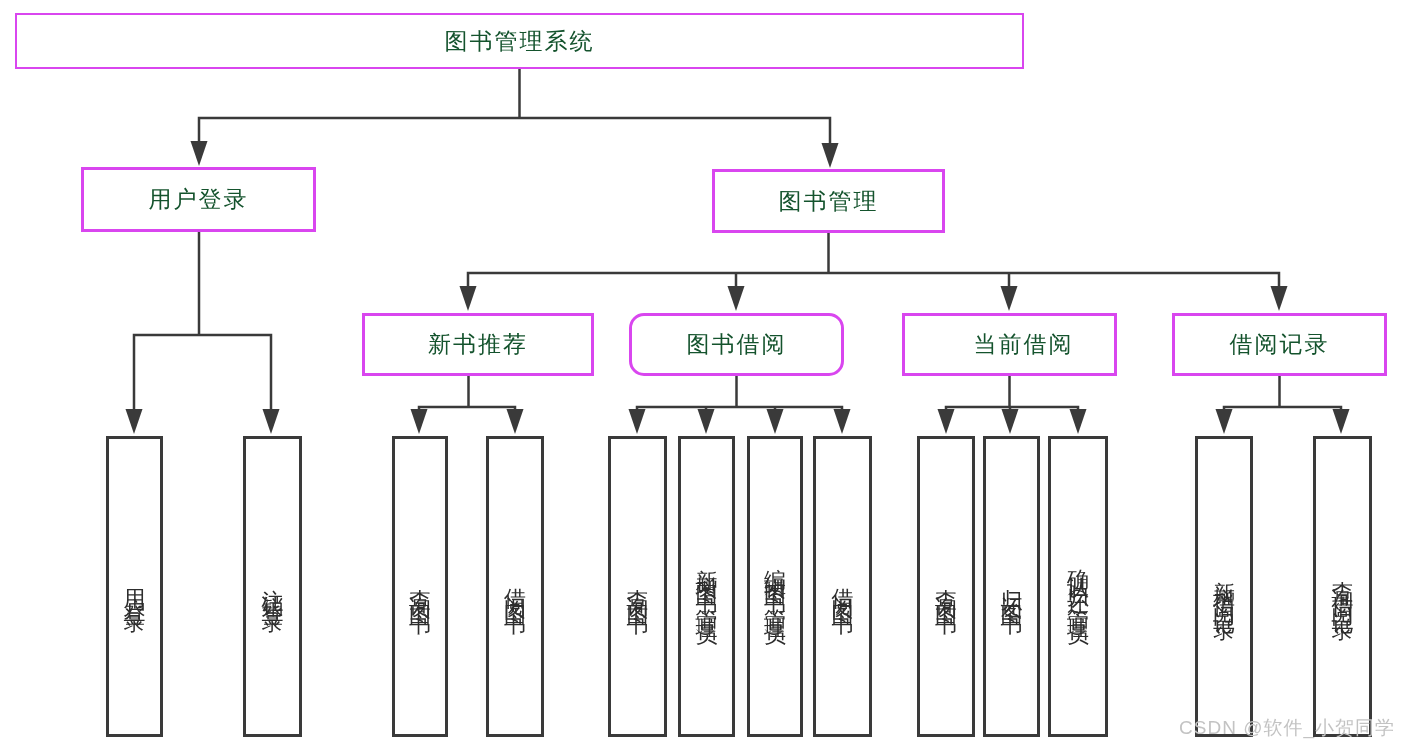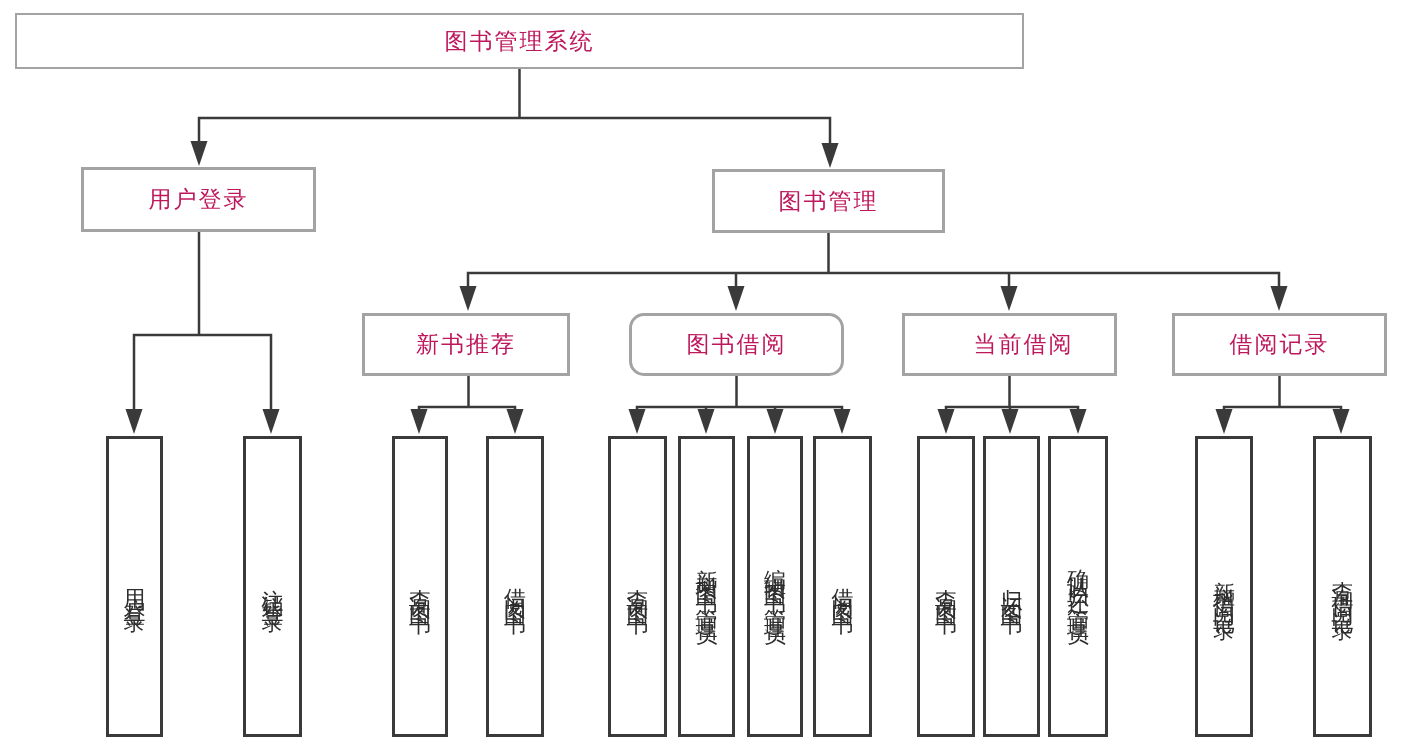--- a/index.html
+++ b/index.html
@@ -19,28 +19,28 @@
     position: absolute;
     left: 0;
     top: 0;
     width: 1405px;
     height: 747px;
     z-index: 1;
   }
   .hnode {
     position: absolute;
     background: #ffffff;
-    border: 3px solid #a3a3a3;
+    border: 3px solid #d946ef;
     box-sizing: border-box;
     display: flex;
     align-items: center;
     justify-content: center;
     font-size: 23px;
     letter-spacing: 2px;
-    color: #be185d;
+    color: #14532d;
     z-index: 2;
     white-space: nowrap;
   }
   .vnode {
     position: absolute;
     top: 436px;
     height: 301px;
     background: #ffffff;
     border: 3px solid #3a3a3a;
     box-sizing: border-box;
@@ -123,21 +123,21 @@
       <polygon points="1215.5,409 1232.5,409 1224,434"></polygon>
       <polygon points="1332.5,409 1349.5,409 1341,434"></polygon>
     </g>
   </svg>
 
   <div class="hnode" style="left:15px; top:13px; width:1009px; height:56px; border-width:2.5px;">图书管理系统</div>
 
   <div class="hnode" style="left:81px; top:167px; width:235px; height:65px;">用户登录</div>
   <div class="hnode" style="left:712px; top:169px; width:233px; height:64px;">图书管理</div>
 
-  <div class="hnode" style="left:362px; top:313px; width:208px; height:63px;">新书推荐</div>
+  <div class="hnode" style="left:362px; top:313px; width:232px; height:63px;">新书推荐</div>
   <div class="hnode" style="left:629px; top:313px; width:215px; height:63px;border-radius:15px;">图书借阅</div>
   <div class="hnode" style="left:902px; top:313px; width:215px; height:63px;padding-left:28px;">当前借阅</div>
   <div class="hnode" style="left:1172px; top:313px; width:215px; height:63px;">借阅记录</div>
 
   <div class="vnode" style="left:106px; width:57px;">
     <span>用户登录</span>
   </div>
   <div class="vnode" style="left:243px; width:59px;">
     <span>注销登录</span>
   </div>
@@ -172,14 +172,15 @@
     <span>确认归还（管理员）</span>
   </div>
 
   <div class="vnode" style="left:1195px; width:58px;">
     <span>新增借阅记录</span>
   </div>
   <div class="vnode" style="left:1313px; width:59px;">
     <span>查询借阅记录</span>
   </div>
 
+  <div class="watermark">CSDN @软件_小贺同学</div>
 
 </div>
 
 </body></html>

